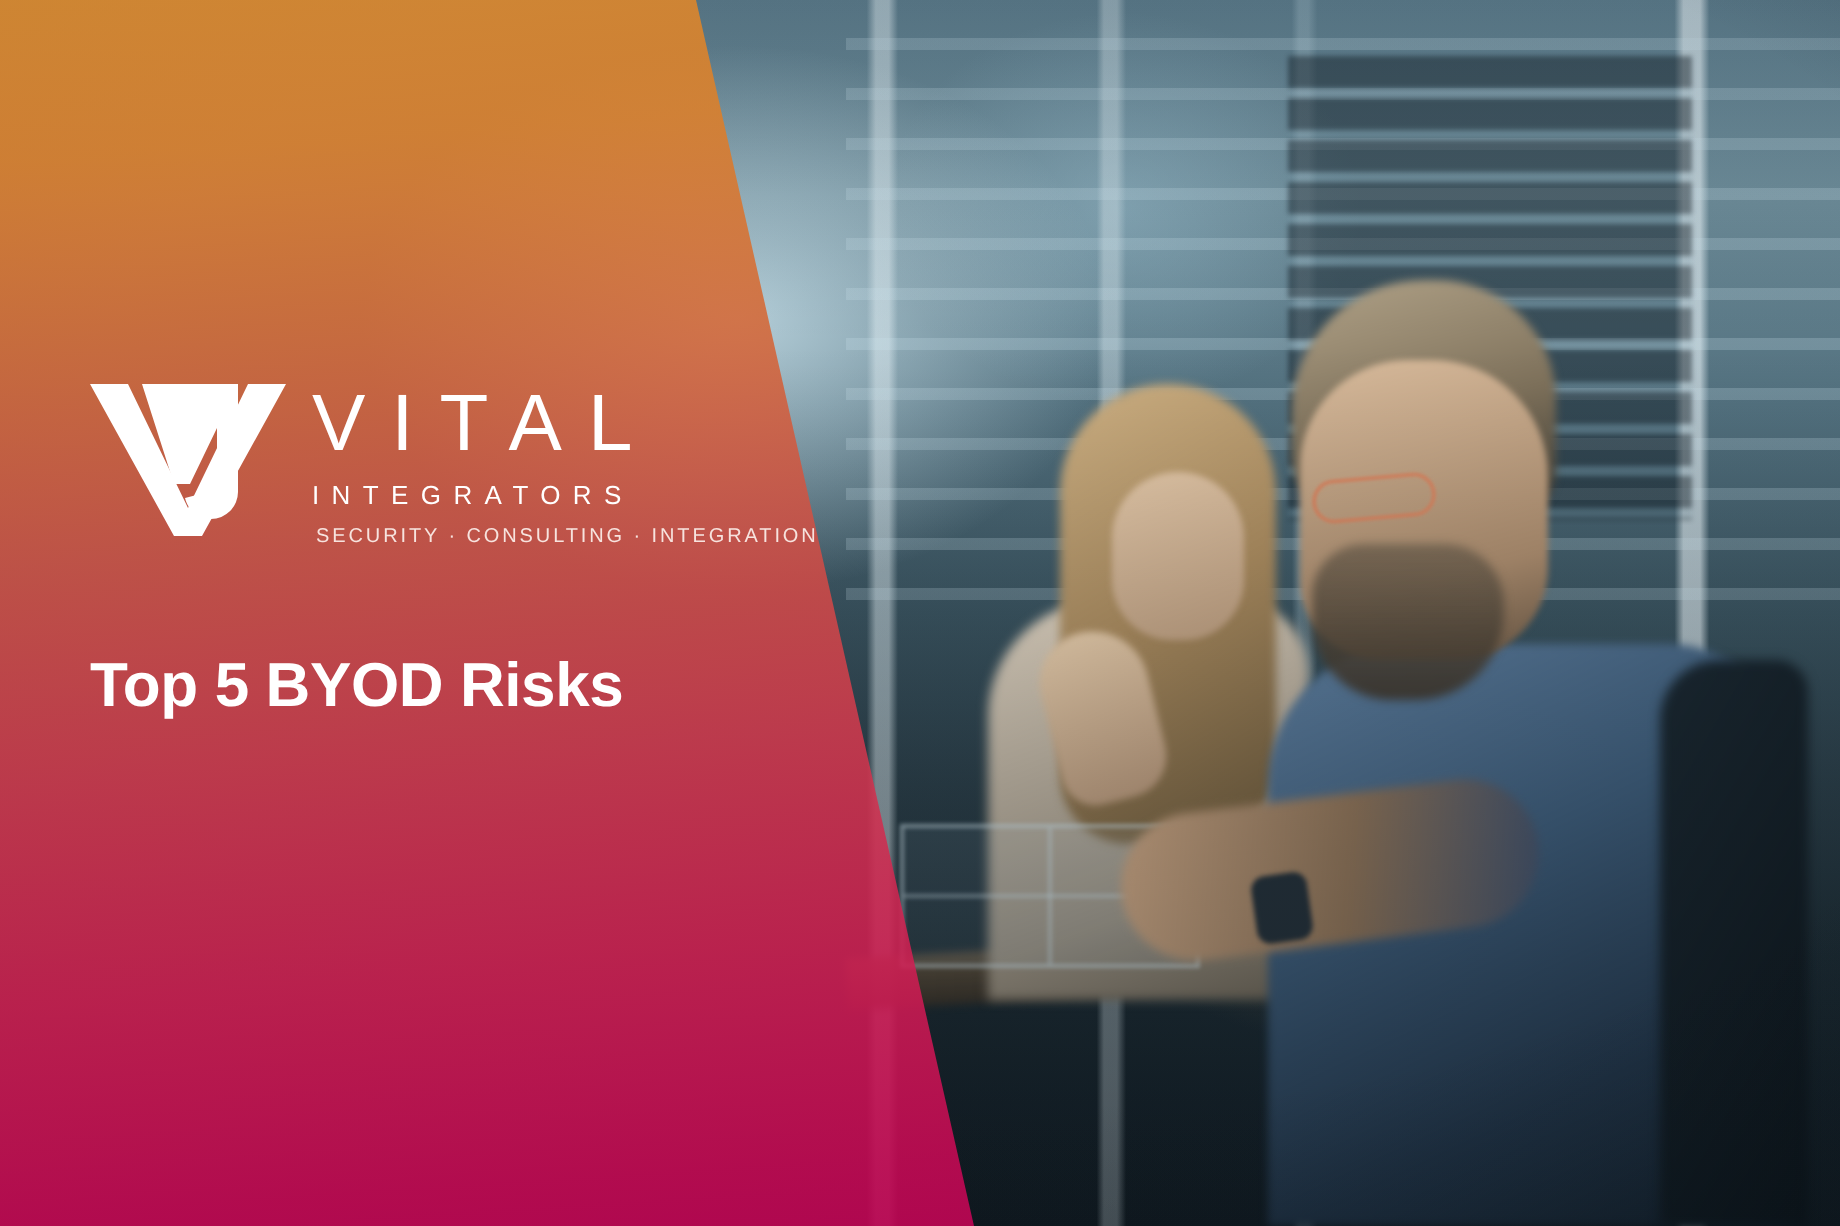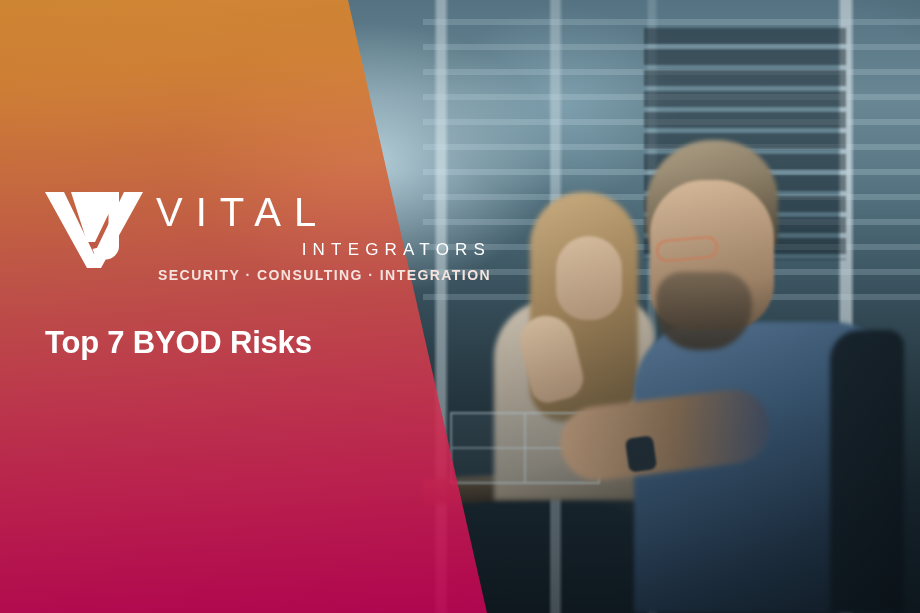--- a/index.html
+++ b/index.html
@@ -260,33 +260,32 @@
     color: #ffffff;
     font-size: 40px;
     font-weight: 400;
     letter-spacing: 13px;
     line-height: 1;
     white-space: nowrap;
   }
   .subword {
     display: block;
     color: #ffffff;
-    font-size: 17px;
+    font-size: 13px;
     font-weight: 400;
     letter-spacing: 6.2px;
     line-height: 1;
     margin-top: 9px;
     white-space: nowrap;
-    text-align: right;
   }
   .tagline {
     display: block;
     color: #f7e3de;
-    font-size: 14px;
-    font-weight: 700;
+    font-size: 10px;
+    font-weight: 400;
     letter-spacing: 1.45px;
     line-height: 1;
     margin-top: 10px;
     margin-left: 2px;
     white-space: nowrap;
   }
 
   
   .headline {
     position: absolute;
@@ -345,16 +344,16 @@
       </svg>
       <div class="logo-type">
         <span class="wordmark">VITAL</span>
         <span class="subword">INTEGRATORS</span>
         <span class="tagline">SECURITY  ·  CONSULTING  ·  INTEGRATION</span>
       </div>
     </div>
   </div>
 
   <h1 class="headline">
-    <span class="headline-line">Top 7 BYOD Risks</span>
+    <span class="headline-line">Top 5 BYOD Risks</span>
   </h1>
 
 </div>
 
 </body></html>

